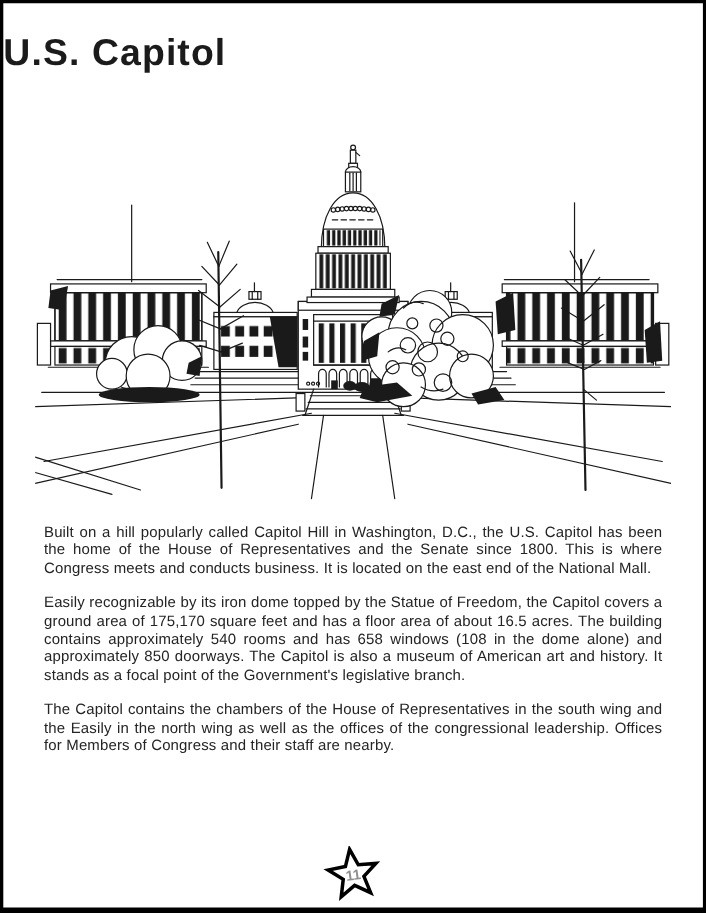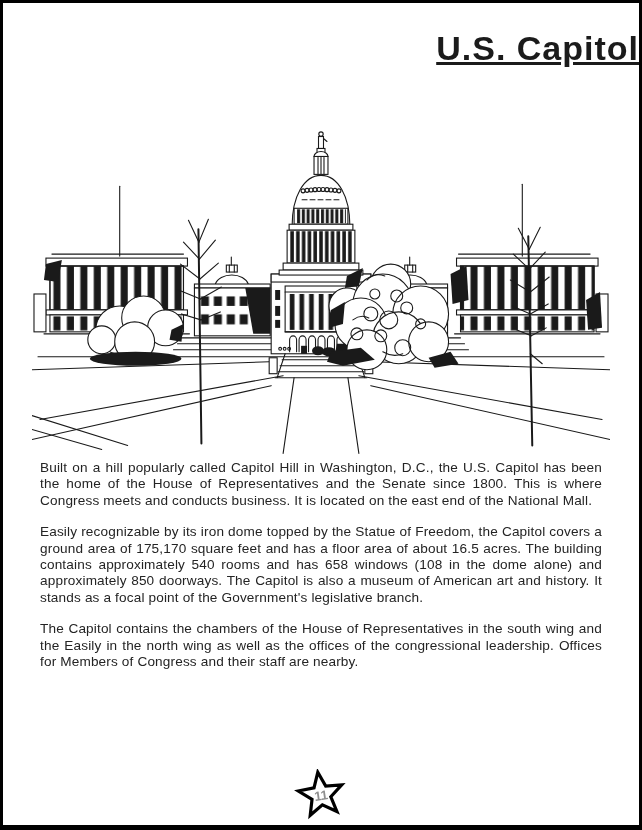--- a/index.html
+++ b/index.html
@@ -9,34 +9,33 @@
     margin:0 auto;
     box-sizing:border-box;
     background:#ffffff;
     border:3px solid #000;
     border-bottom-width:5px;
     font-family:"Liberation Sans", sans-serif;
     overflow:hidden;
   }
   .title{
     margin:26px 0 0;
-    text-align:right;
+    text-align:left;
     font-size:34px;
     font-weight:bold;
     letter-spacing:1px;
     color:#1b1b1b;
-    text-decoration:underline;
   }
   .figure{
     width:578px;
     margin:56px auto 0;
   }
   .figure svg{display:block;}
   .copy{
-    margin:6px 37px 0;
+    margin:22px 37px 0;
     color:#242424;
     font-size:13.6px;
     line-height:16.4px;
     text-align:justify;
     letter-spacing:.15px;
   }
   .copy p{margin:0 0 15px;}
   .pagestar{
     position:absolute;
     left:50%;bottom:4px;

